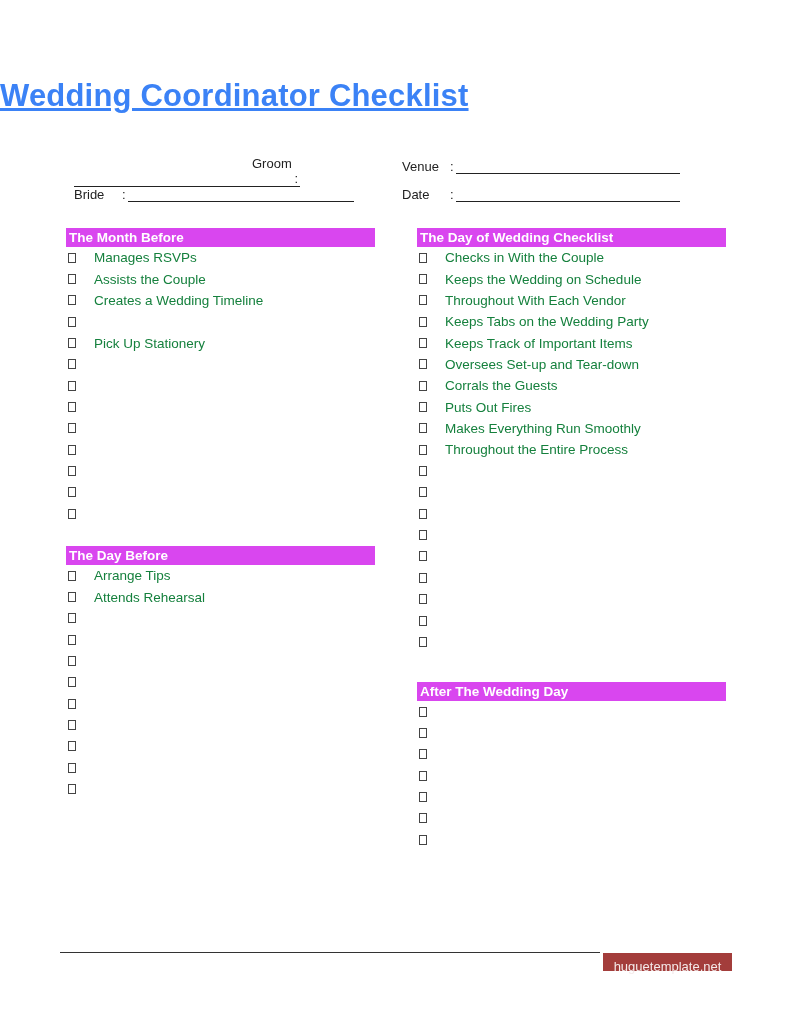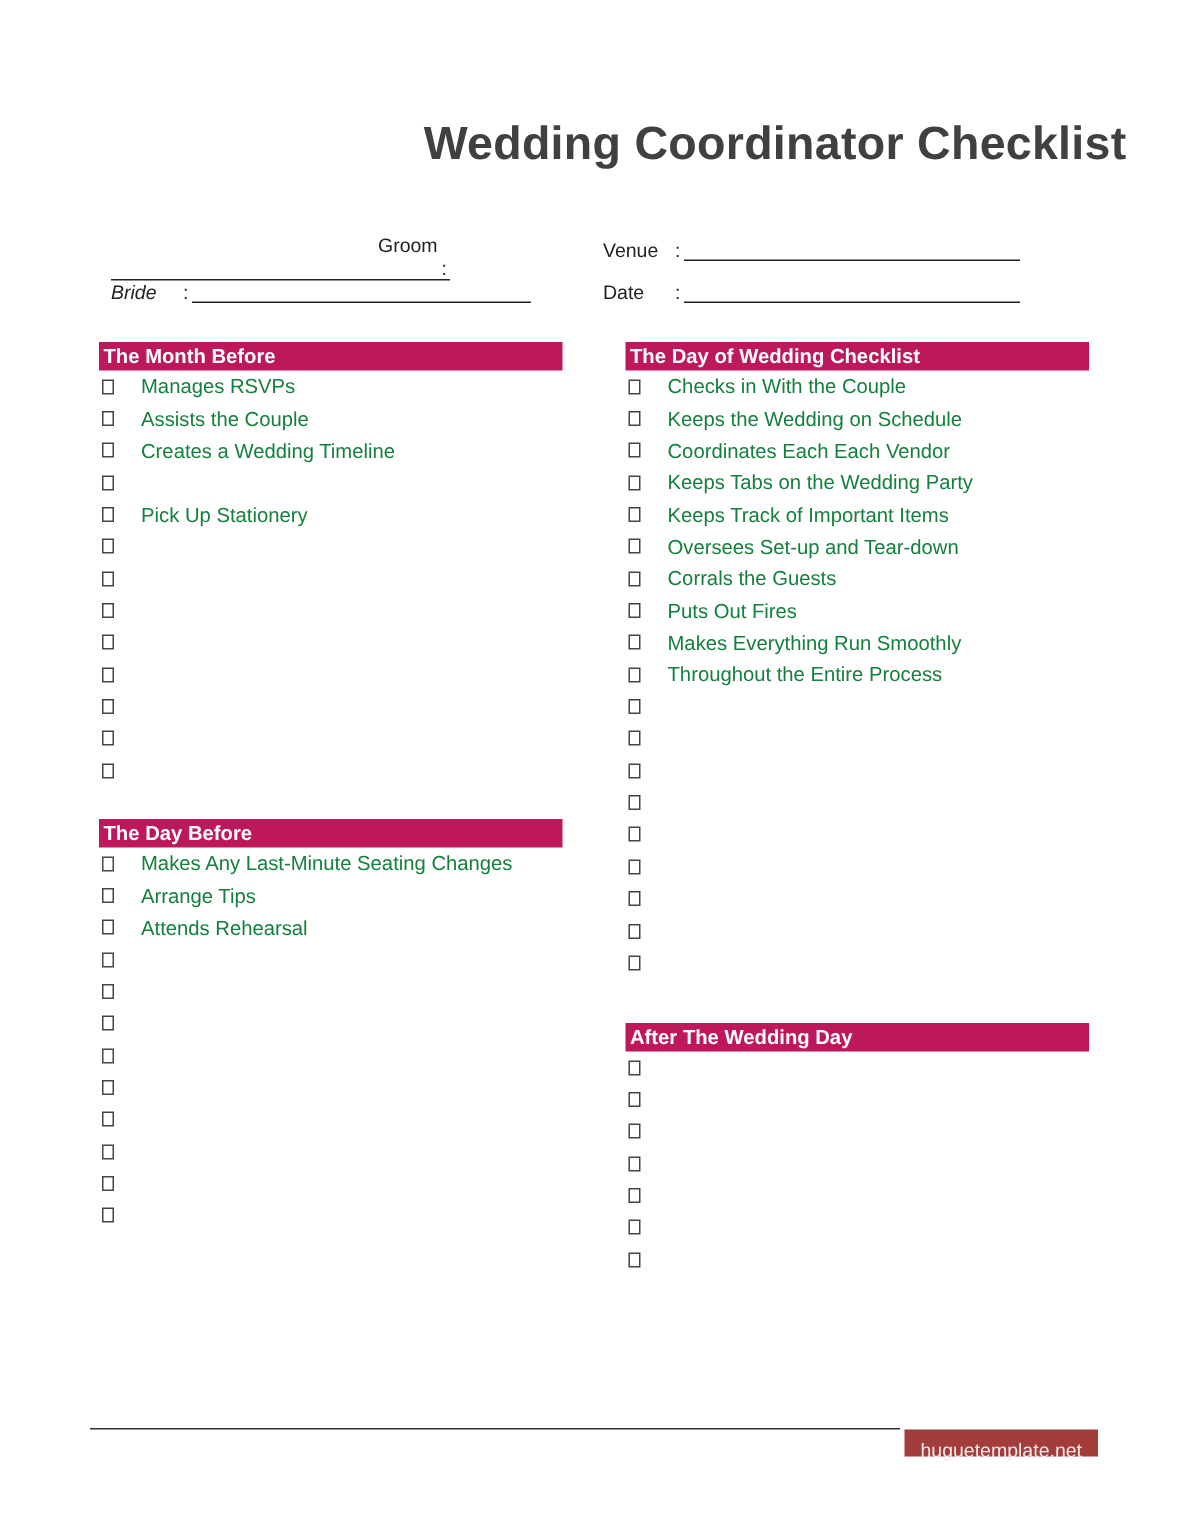--- a/index.html
+++ b/index.html
@@ -1,40 +1,40 @@
 <!DOCTYPE html>
 <html><head>
 <meta charset="utf-8">
 <style>
   html, body { margin: 0; padding: 0; background: #ffffff; }
   body { width: 791px; height: 1024px; position: relative; font-family: "Liberation Sans", sans-serif; color: #222; overflow: hidden; }
-  .title { position: absolute; left: 0; width: 791px; top: 78px; text-align: right; font-size: 31px; font-weight: bold; color: #404040; letter-spacing: 0.2px; padding-right: 40px; box-sizing: border-box; }
+  .title { position: absolute; left: 0; width: 791px; top: 78px; text-align: left; font-size: 31px; font-weight: bold; color: #3b82f6; letter-spacing: 0.2px; padding-right: 40px; box-sizing: border-box; text-decoration: underline; }
   .field { position: absolute; font-size: 13px; color: #222; display: flex; align-items: flex-end; height: 18px; }
   .field .lbl { display: inline-block; }
   .field .colon { display: inline-block; margin: 0 2px 0 0; }
   .field .line { display: inline-block; border-bottom: 1px solid #222; height: 14px; }
-  .section-header { position: absolute; height: 19px; background: #be185d; color: #fff; font-weight: bold; font-size: 13.5px; line-height: 19px; padding-left: 3px; box-sizing: border-box; }
+  .section-header { position: absolute; height: 19px; background: #d946ef; color: #fff; font-weight: bold; font-size: 13.5px; line-height: 19px; padding-left: 3px; box-sizing: border-box; }
   .list { position: absolute; margin: 0; padding: 0; list-style: none; }
   .row { height: 21.35px; display: flex; align-items: center; font-size: 13.5px; color: #15803d; }
   .cb { width: 8px; height: 10px; border: 1px solid #444; box-sizing: border-box; margin-left: 2px; margin-right: 18px; flex: none; }
   .footer-line { position: absolute; left: 60px; top: 952px; width: 540px; height: 1px; background: #333; }
   .footer-badge { position: absolute; left: 603px; top: 953px; width: 129px; height: 18px; background: #a33d3b; color: #f4e9e9; font-size: 13px; line-height: 27px; text-align: center; }
 </style>
 </head>
 <body>
 
 <div class="title">Wedding Coordinator Checklist</div>
 
 <div class="field" style="left:74px; top:156px;flex-direction:column;">
   <span class="lbl" style="width:48px;">Groom</span>
   <span class="colon">:</span>
   <span class="line" style="width:226px;"></span>
 </div>
 <div class="field" style="left:74px; top:184px;">
-  <span class="lbl" style="width:48px;font-style:italic;">Bride</span>
+  <span class="lbl" style="width:48px;">Bride</span>
   <span class="colon">:</span>
   <span class="line" style="width:226px;"></span>
 </div>
 <div class="field" style="left:402px; top:156px;">
   <span class="lbl" style="width:48px;">Venue</span>
   <span class="colon">:</span>
   <span class="line" style="width:224px;"></span>
 </div>
 <div class="field" style="left:402px; top:184px;">
   <span class="lbl" style="width:48px;">Date</span>
@@ -94,24 +94,20 @@
     <li class="row">
       <span class="cb"></span>
       <span></span>
     </li>
   </ul>
 
 <div class="section-header" style="left:66px; top:546px; width:309px;">The Day Before</div>
 <ul class="list" style="left:66px; top:565px; width:309px;">
     <li class="row">
       <span class="cb"></span>
-      <span>Makes Any Last-Minute Seating Changes</span>
-    </li>
-    <li class="row">
-      <span class="cb"></span>
       <span>Arrange Tips</span>
     </li>
     <li class="row">
       <span class="cb"></span>
       <span>Attends Rehearsal</span>
     </li>
     <li class="row">
       <span class="cb"></span>
       <span></span>
     </li>
@@ -154,21 +150,21 @@
     <li class="row">
       <span class="cb"></span>
       <span>Checks in With the Couple</span>
     </li>
     <li class="row">
       <span class="cb"></span>
       <span>Keeps the Wedding on Schedule</span>
     </li>
     <li class="row">
       <span class="cb"></span>
-      <span>Coordinates Each Each Vendor</span>
+      <span>Throughout With Each Vendor</span>
     </li>
     <li class="row">
       <span class="cb"></span>
       <span>Keeps Tabs on the Wedding Party</span>
     </li>
     <li class="row">
       <span class="cb"></span>
       <span>Keeps Track of Important Items</span>
     </li>
     <li class="row">

